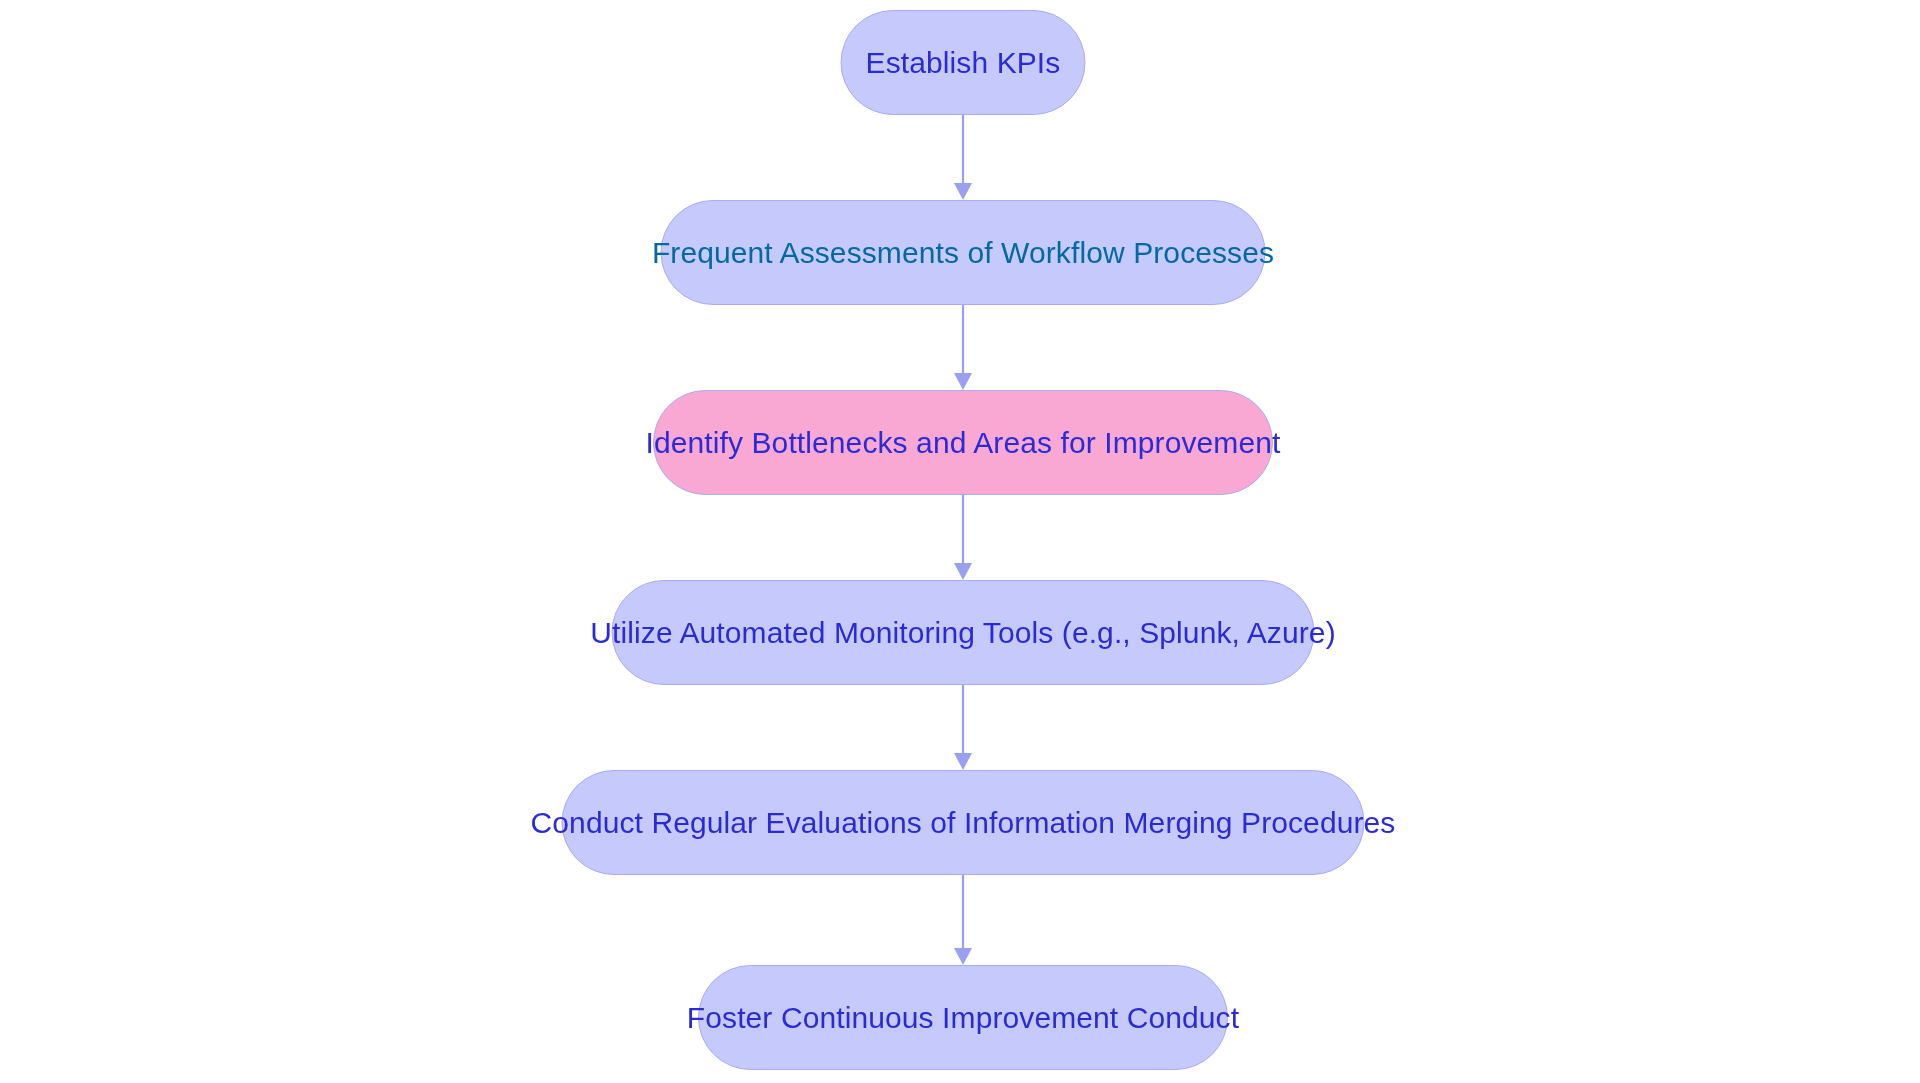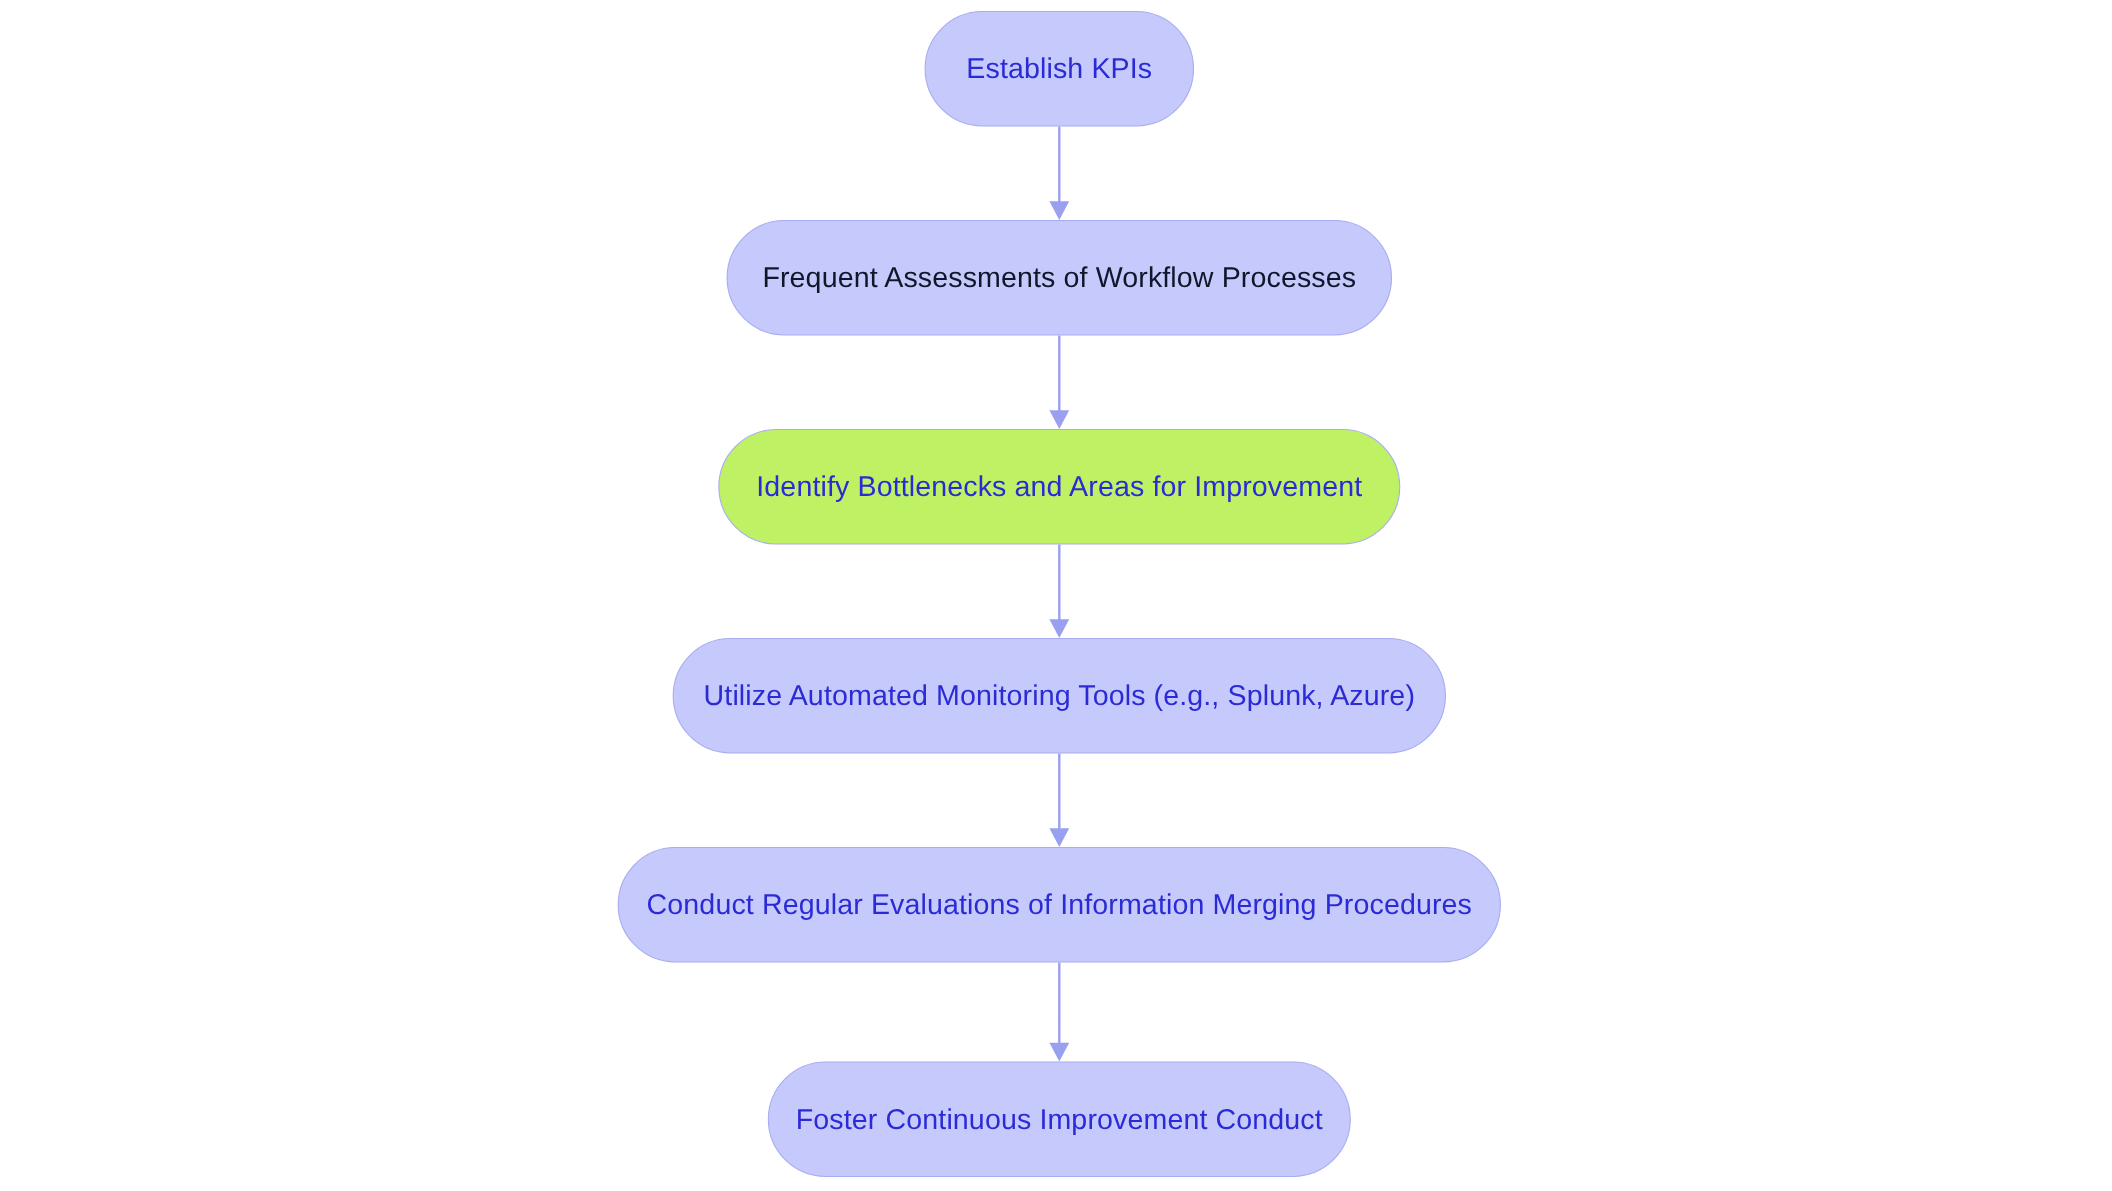--- a/index.html
+++ b/index.html
@@ -50,21 +50,21 @@
     justify-content: center;
     height: 105px;
     border-radius: 53px;
     background: #c6c9fb;
     border: 1.6px solid #a8acf0;
     transform: translateX(-50%);
   }
 
   .node-label {
     color: #2b2bd6;
-    font-size: 26px;
+    font-size: 30px;
     font-weight: 400;
     line-height: 1.2;
     letter-spacing: 0.1px;
     white-space: nowrap;
     text-align: left;
     font-family: "Liberation Sans", "DejaVu Sans", sans-serif;
   }
 </style>
 </head>
 <body>
@@ -94,23 +94,23 @@
           <polygon points="954,948 972,948 963,965" fill="#9aa0f0"></polygon>
         </g>
       </g>
   </svg>
 
   <div id="node-layer">
       <div class="node" style="left: 963px; top: 10px; width: 245px; background: rgb(198, 201, 251); border-color: rgb(168, 172, 240);">
         <span class="node-label" style="color: rgb(43, 43, 214);">Establish KPIs</span>
       </div>
       <div class="node" style="left: 963px; top: 200px; width: 605px; background: rgb(198, 201, 251); border-color: rgb(168, 172, 240);">
-        <span class="node-label" style="color: #0f172a;">Frequent Assessments of Workflow Processes</span>
+        <span class="node-label" style="color: #0369a1;">Frequent Assessments of Workflow Processes</span>
       </div>
-      <div class="node" style="left: 963px; top: 390px; width: 620px; background: #bef264; border-color: rgb(168, 172, 240);">
+      <div class="node" style="left: 963px; top: 390px; width: 620px; background: #f9a8d4; border-color: rgb(168, 172, 240);">
         <span class="node-label" style="color: rgb(43, 43, 214);">Identify Bottlenecks and Areas for Improvement</span>
       </div>
       <div class="node" style="left: 963px; top: 770px; width: 803px; background: rgb(198, 201, 251); border-color: rgb(168, 172, 240);">
         <span class="node-label" style="color: rgb(43, 43, 214);">Conduct Regular Evaluations of Information Merging Procedures</span>
       </div>
       <div class="node" style="left: 963px; top: 580px; width: 703px; background: rgb(198, 201, 251); border-color: rgb(168, 172, 240);">
         <span class="node-label" style="color: rgb(43, 43, 214);">Utilize Automated Monitoring Tools (e.g., Splunk, Azure)</span>
       </div>
       <div class="node" style="left: 963px; top: 965px; width: 530px; background: rgb(198, 201, 251); border-color: rgb(168, 172, 240);">
         <span class="node-label" style="color: rgb(43, 43, 214);">Foster Continuous Improvement Conduct</span>

